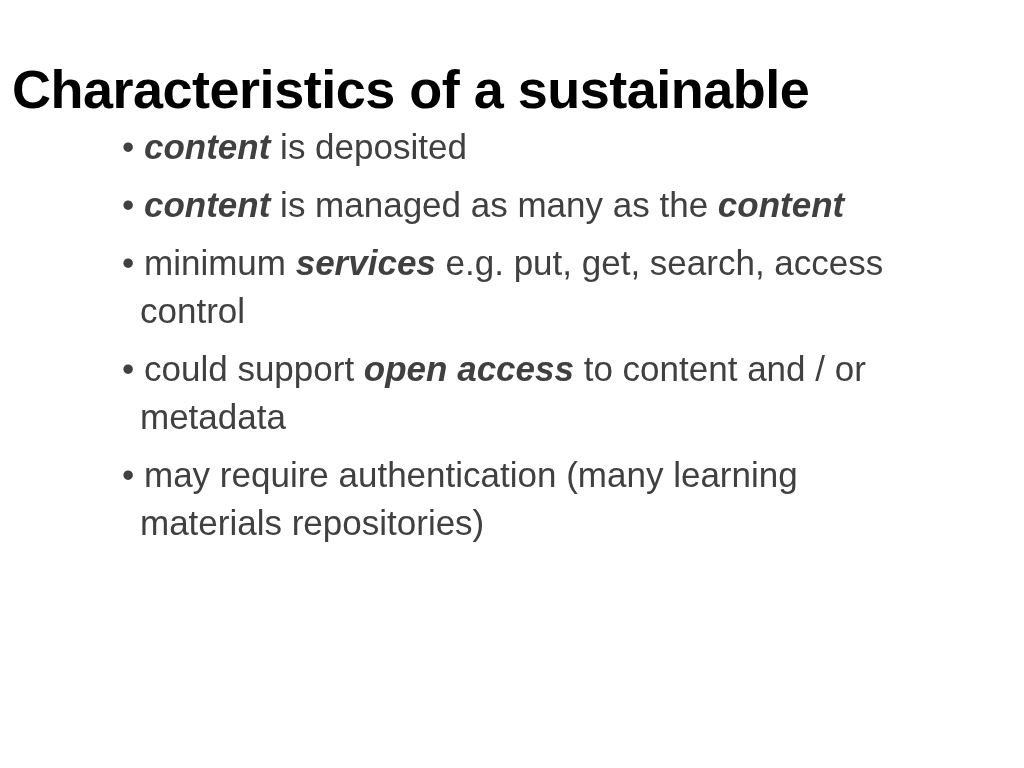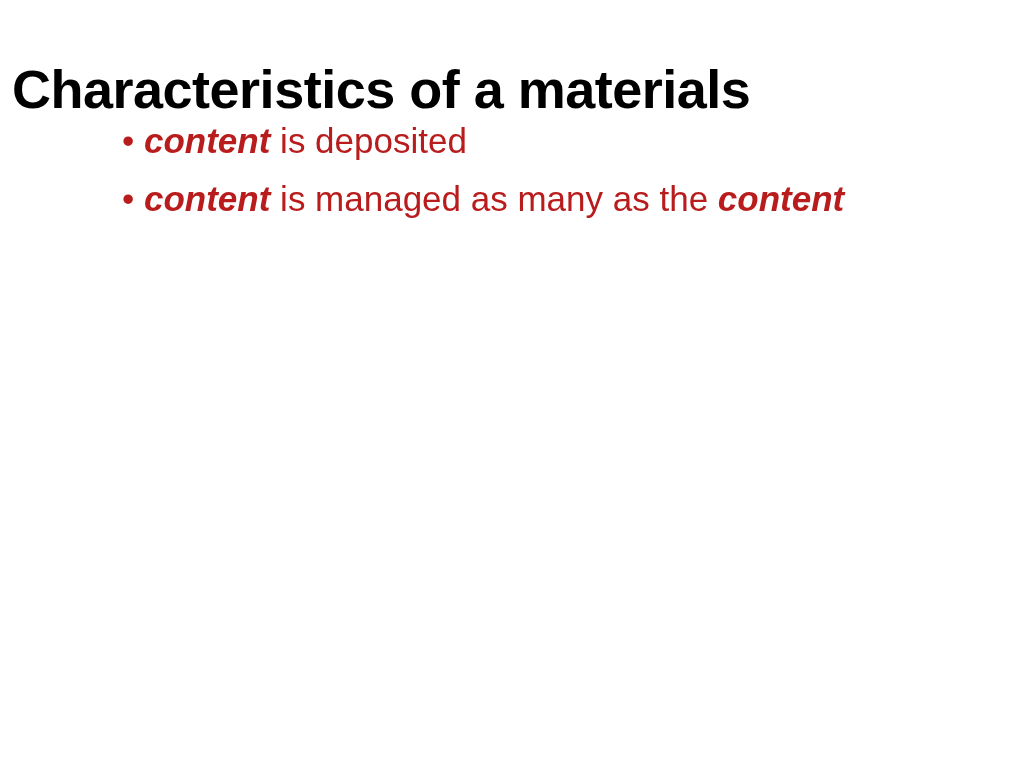--- a/index.html
+++ b/index.html
@@ -40,22 +40,22 @@
   .slide-body {
     position: absolute;
     left: 122px;
     top: 113px;
     width: 790px;
   }
   .bullet-item {
     position: relative;
     font-size: 35px;
     line-height: 48px;
-    color: #b91c1c;
-    margin: 4px 0 10px 0;
+    color: #404040;
+    margin: 10px 0 10px 0;
     text-indent: -18px;
     padding-left: 18px;
   }
   .bullet-item:last-child {
     margin-bottom: 0;
   }
   .bullet-dot {
     font-size: 35px;
     line-height: 48px;
   }
@@ -65,20 +65,23 @@
   .em-strong {
     font-weight: bold;
     font-style: italic;
   }
 </style>
 </head>
 <body>
 
 <div class="slide">
 
-  <h1 class="slide-title">Characteristics of a materials</h1>
+  <h1 class="slide-title">Characteristics of a sustainable</h1>
 
   <div class="slide-body">
       <p class="bullet-item"><span class="bullet-dot">• </span><span class="bullet-text"><span class="em-strong">content</span><span> is deposited</span></span></p>
       <p class="bullet-item"><span class="bullet-dot">• </span><span class="bullet-text"><span class="em-strong">content</span><span> is managed as many as the </span><span class="em-strong">content</span></span></p>
+      <p class="bullet-item"><span class="bullet-dot">• </span><span class="bullet-text"><span>minimum </span><span class="em-strong">services</span><span> e.g. put, get, search, access control</span></span></p>
+      <p class="bullet-item"><span class="bullet-dot">• </span><span class="bullet-text"><span>could support </span><span class="em-strong">open access</span><span>  to content and / or metadata</span></span></p>
+      <p class="bullet-item"><span class="bullet-dot">• </span><span class="bullet-text"><span>may require authentication (many learning materials repositories)</span></span></p>
     </div>
 
 </div>
 
 </body></html>

